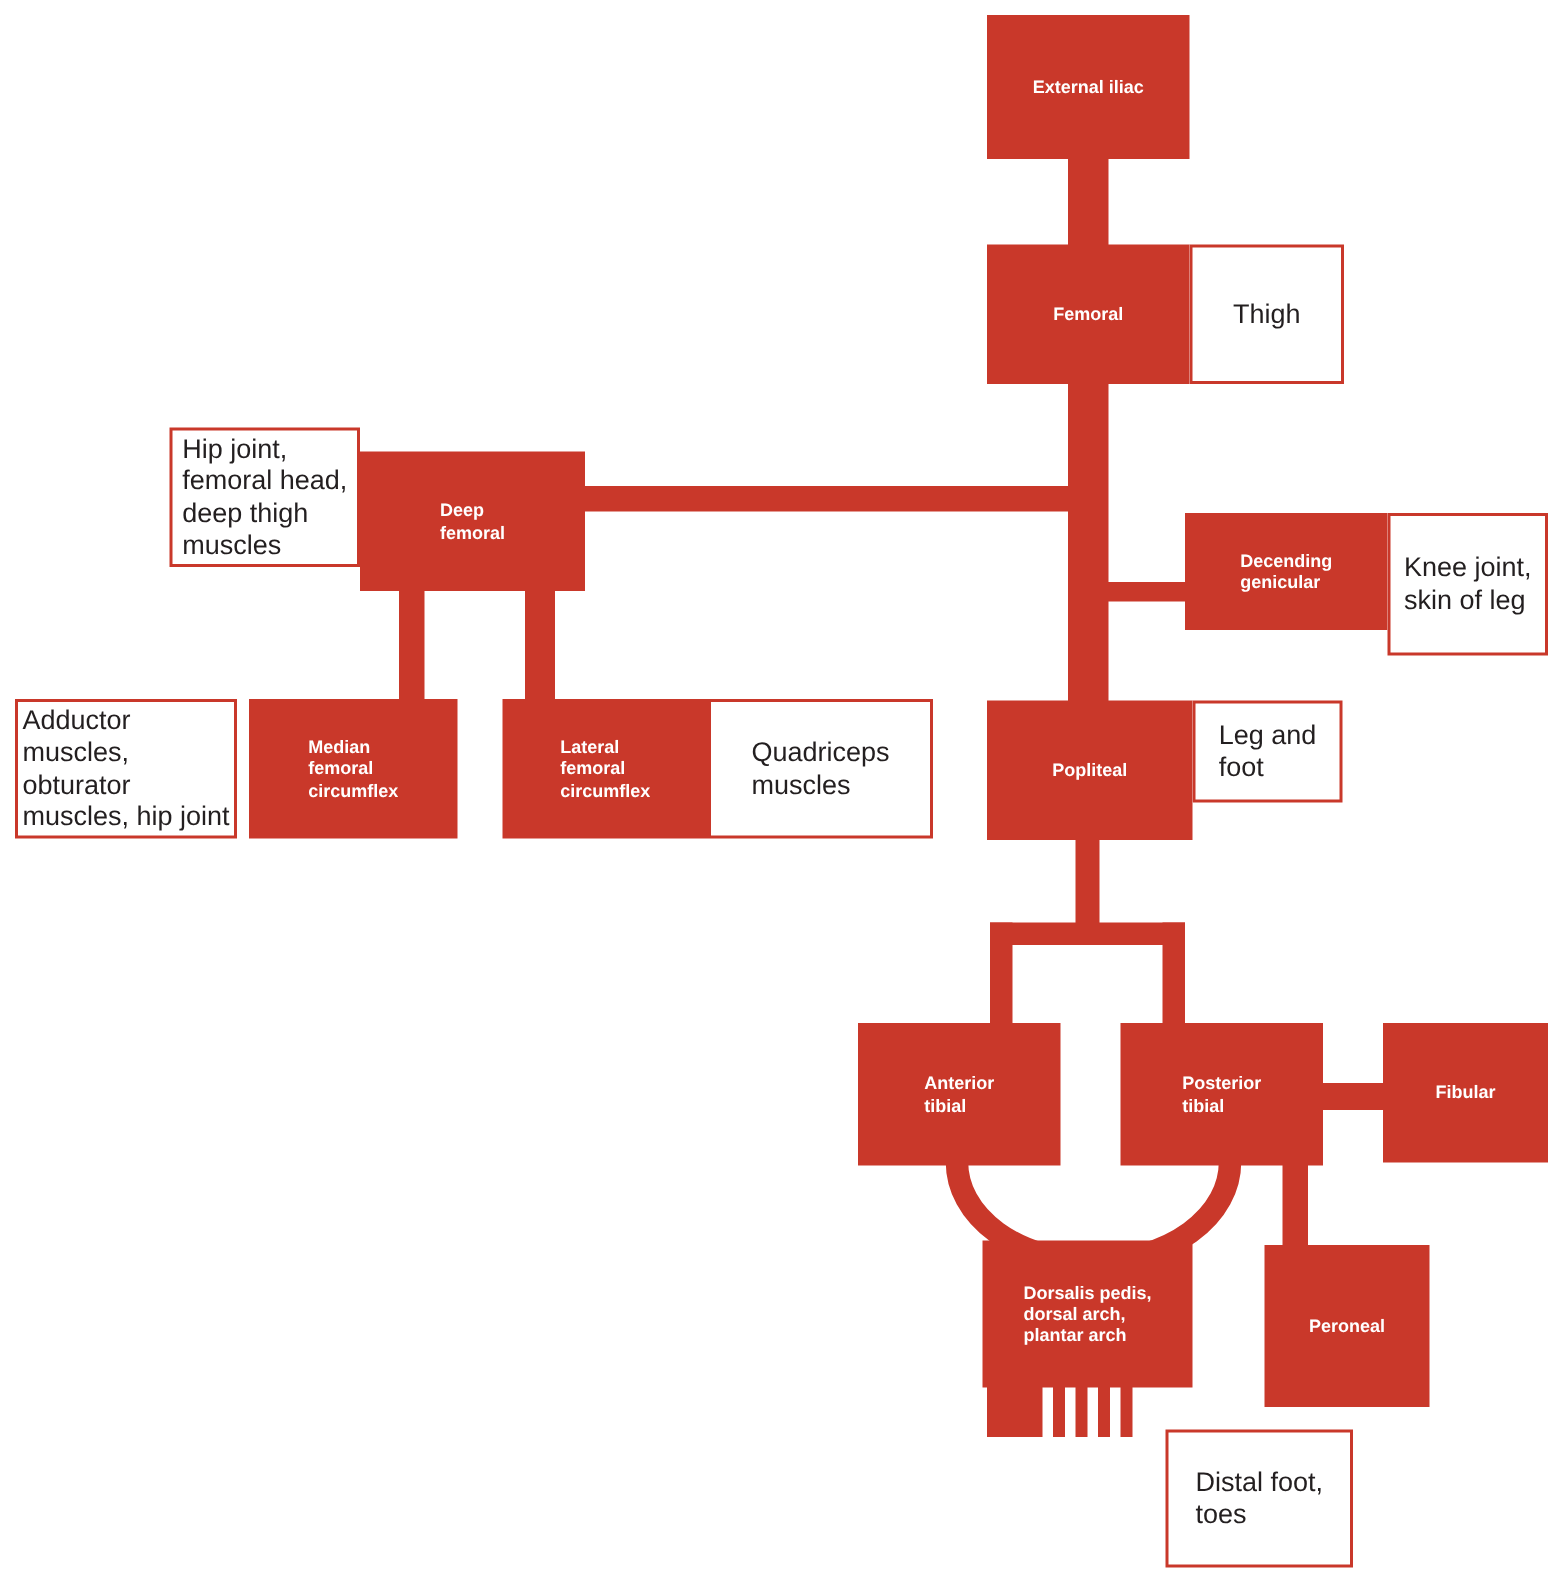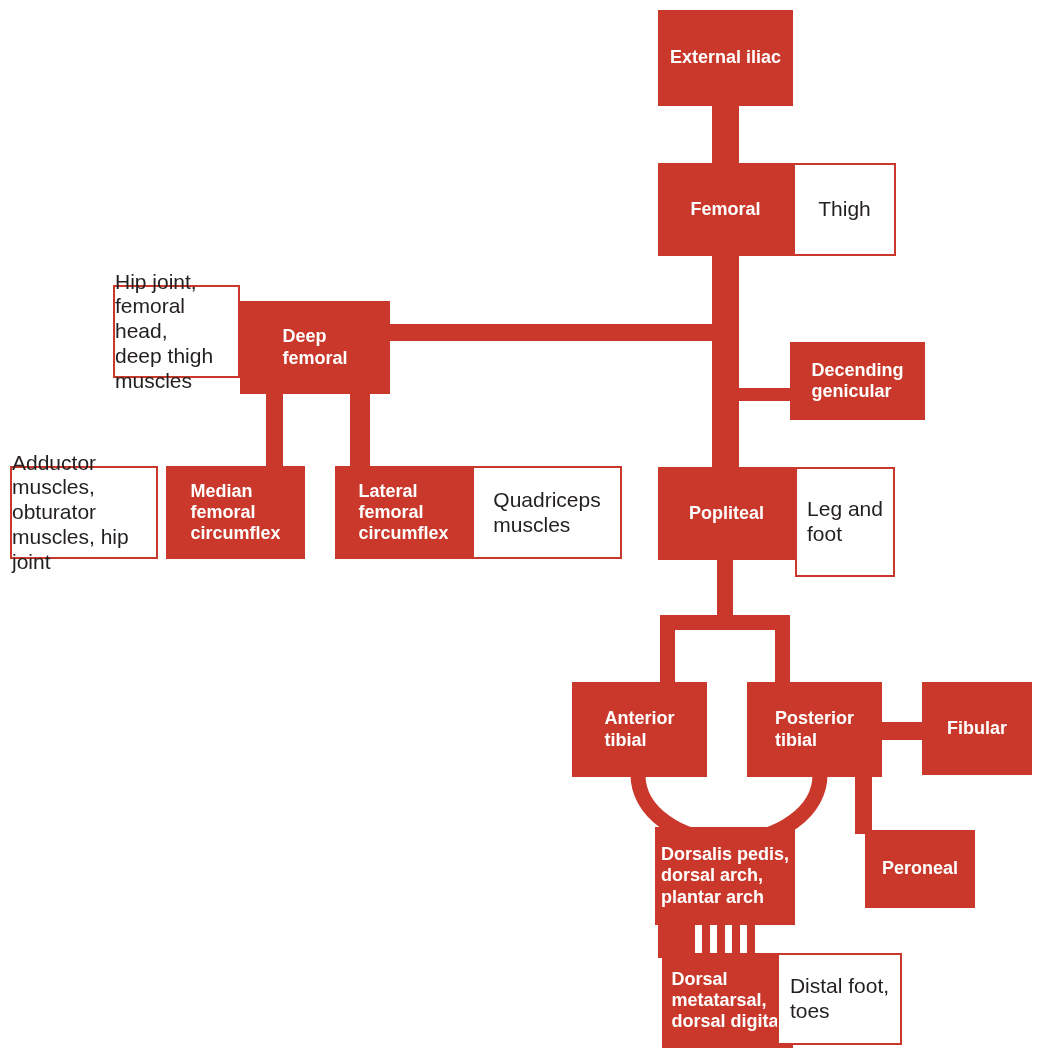--- a/index.html
+++ b/index.html
@@ -26,28 +26,28 @@
     align-items:center;
     justify-content:center;
     white-space:pre-line;
     text-align:left;
     line-height:1.18;
   }
   .node.red{
     background:var(--red);
     color:var(--on-red);
     font-weight:bold;
-    font-size:18px;
+    font-size:12px;
   }
   .node.white{
     background:#ffffff;
     border:2px solid var(--red);
     color:var(--on-white);
     font-weight:normal;
-    font-size:21px;
+    font-size:18px;
   }
 </style>
 </head>
 <body>
 
 <div class="canvas">
 
   <svg class="connectors" viewBox="0 0 1040 1057" xmlns="http://www.w3.org/2000/svg">
 
     <rect x="712" y="100" width="27" height="68"></rect>
@@ -104,45 +104,44 @@
   <div class="node red" style="left:658px;top:467px;width:137px;height:93px">Popliteal</div>
 
   <div class="node red" style="left:572px;top:682px;width:135px;height:95px">Anterior
 tibial</div>
 
   <div class="node red" style="left:747px;top:682px;width:135px;height:95px">Posterior
 tibial</div>
 
   <div class="node red" style="left:922px;top:682px;width:110px;height:93px">Fibular</div>
 
-  <div class="node red" style="left:865px;top:830px;width:110px;height:78px">Peroneal</div>
+  <div class="node red" style="left:843px;top:830px;width:110px;height:108px">Peroneal</div>
 
   <div class="node red" style="left:655px;top:827px;width:140px;height:98px">Dorsalis pedis,
 dorsal arch,
 plantar arch</div>
 
-  <div class="node red" style="left:662px;top:953px;width:131px;height:95px">Dorsal
-metatarsal,
-dorsal digital</div>
 
   <div class="node white" style="left:793px;top:163px;width:103px;height:93px">Thigh</div>
 
   <div class="node white" style="left:113px;top:285px;width:127px;height:93px">Hip joint,
 femoral head,
 deep thigh
 muscles</div>
 
   <div class="node white" style="left:10px;top:466px;width:148px;height:93px">Adductor
 muscles,
 obturator
 muscles, hip joint</div>
 
   <div class="node white" style="left:472px;top:466px;width:150px;height:93px">Quadriceps
 muscles</div>
 
+  <div class="node white" style="left:925px;top:342px;width:107px;height:95px">Knee joint,
+skin of leg</div>
 
-  <div class="node white" style="left:795px;top:467px;width:100px;height:110px">Leg and
+  <div class="node white" style="left:795px;top:467px;width:100px;height:68px">Leg and
 foot</div>
 
   <div class="node white" style="left:777px;top:953px;width:125px;height:92px">Distal foot,
 toes</div>
 
 </div>
 
 </body></html>

